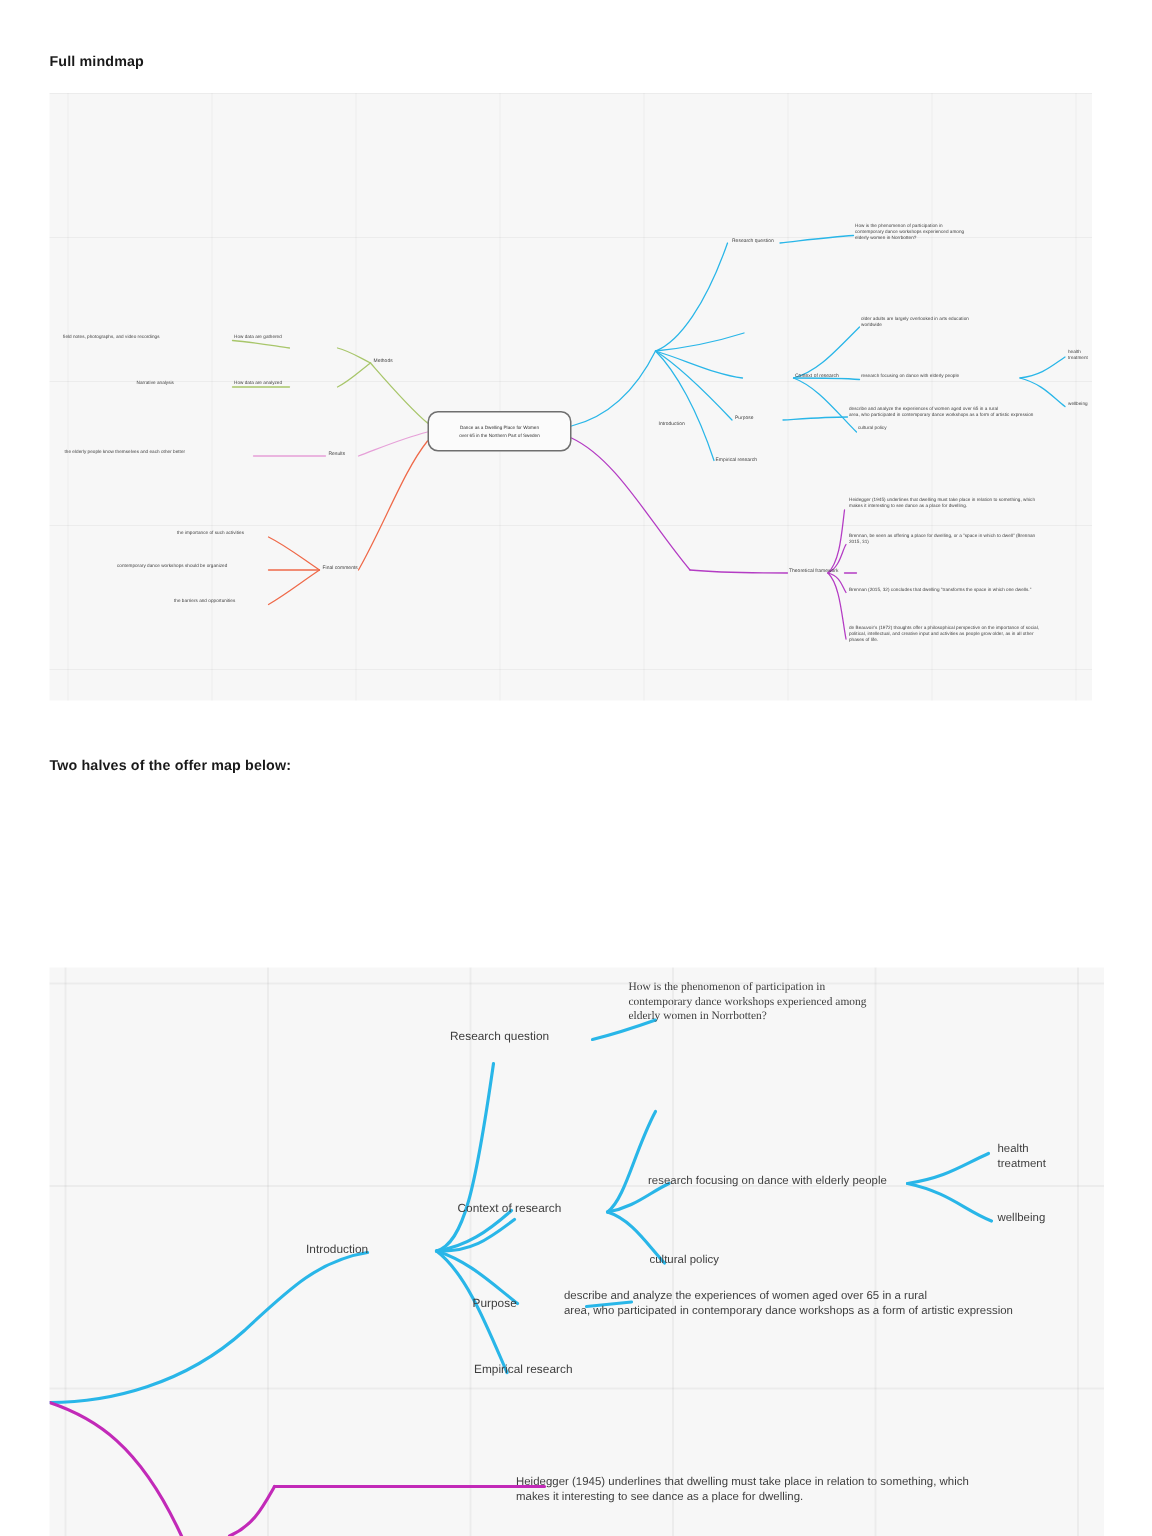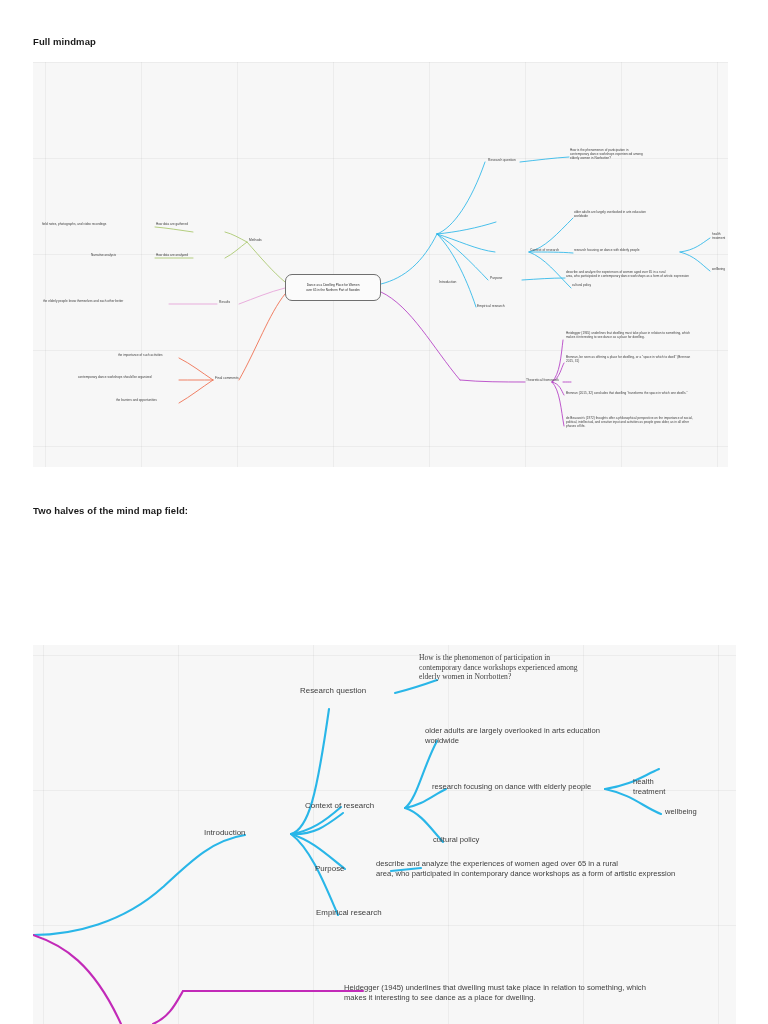--- a/index.html
+++ b/index.html
@@ -196,21 +196,21 @@
 
     <div class="node lbl nowrap" style="left:186px; top:238px;">Results</div>
     <div class="node nowrap" style="left:10px; top:238px;">the elderly people know themselves and each other better</div>
 
     <div class="node lbl nowrap" style="left:182px; top:314px;">Final comments</div>
     <div class="node nowrap" style="left:85px; top:292px;">the importance of such activities</div>
     <div class="node nowrap" style="left:45px; top:314px;">contemporary dance workshops should be organized</div>
     <div class="node nowrap" style="left:83px; top:337px;">the barriers and opportunities</div>
   </div>
 
-  <div class="caption" id="caption-halves">Two halves of the mind map field:</div>
+  <div class="caption" id="caption-halves">Two halves of the offer map below:</div>
 
   <div class="canvas" id="canvas-half">
 
     <svg width="703" height="379" viewBox="0 0 703 379">
       <g fill="none" stroke-width="2.1" stroke-linecap="round">
 
         <g stroke="#29b6e8">
           <path d="M0 290 C 40 290, 90 278, 130 242 C 160 214, 180 195, 212 190"></path>
 
           <path d="M258 189 C 276 184, 284 148, 296 64"></path>
@@ -240,25 +240,23 @@
     </svg>
 
     <div class="node lbl nowrap" style="left:171px; top:183px;">Introduction</div>
 
     <div class="node lbl nowrap" style="left:267px; top:41px;">Research question</div>
     <div class="node" style="left:386px; top:8px; width:188px;font-family:Liberation Serif, serif;">How is the phenomenon of participation in
 contemporary dance workshops experienced among
 elderly women in Norrbotten?</div>
 
     <div class="node lbl nowrap" style="left:272px; top:156px;">Context of research</div>
-    <div class="node" style="left:392px; top:81px; width:220px;">older adults are largely overlooked in arts education
-worldwide</div>
     <div class="node nowrap" style="left:399px; top:137px;">research focusing on dance with elderly people</div>
     <div class="node nowrap" style="left:400px; top:190px;">cultural policy</div>
-    <div class="node" style="left:600px; top:116px; width:60px;margin-top:16px;">health
+    <div class="node" style="left:632px; top:116px; width:60px;">health
 treatment</div>
     <div class="node nowrap" style="left:632px; top:162px;">wellbeing</div>
 
     <div class="node lbl nowrap" style="left:282px; top:219px;">Purpose</div>
     <div class="node" style="left:343px; top:214px; width:330px;">describe and analyze the experiences of women aged over 65 in a rural
 area, who participated in contemporary dance workshops as a form of artistic expression</div>
 
     <div class="node lbl nowrap" style="left:283px; top:263px;">Empirical research</div>
 
     <div class="node" style="left:311px; top:338px; width:350px;">Heidegger (1945) underlines that dwelling must take place in relation to something, which

